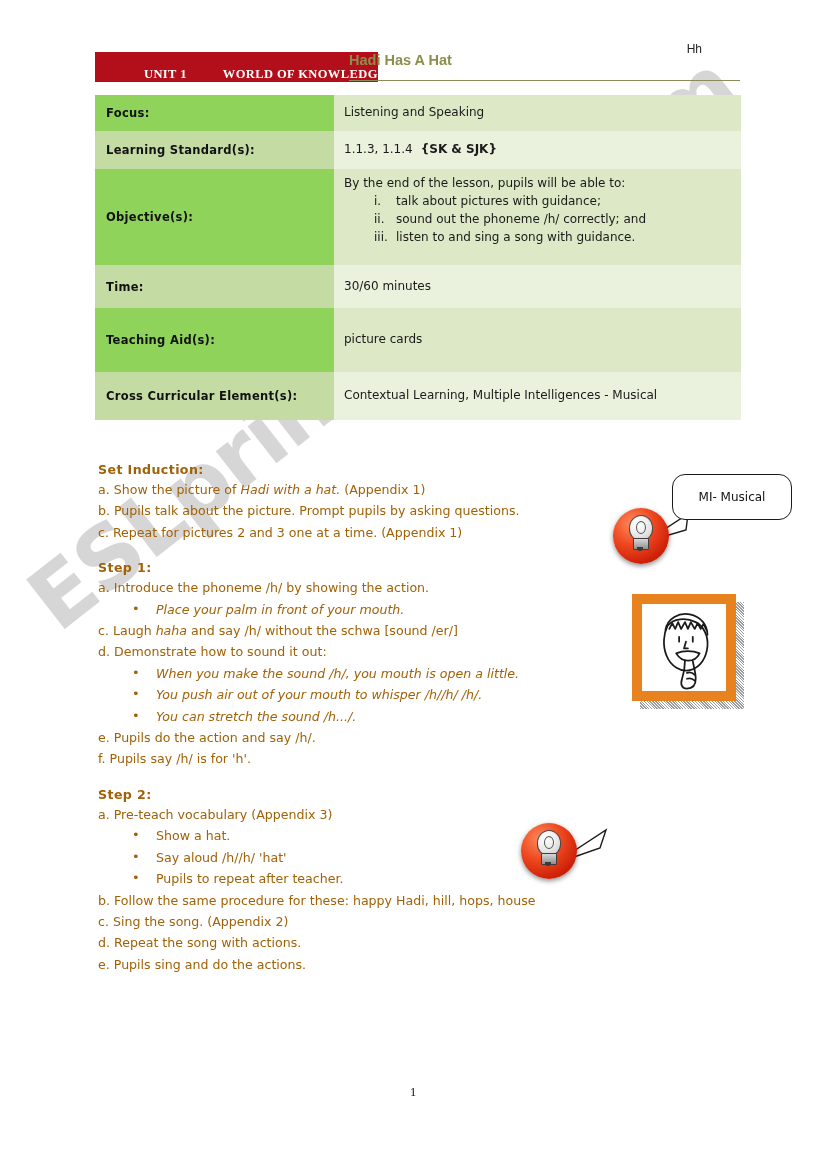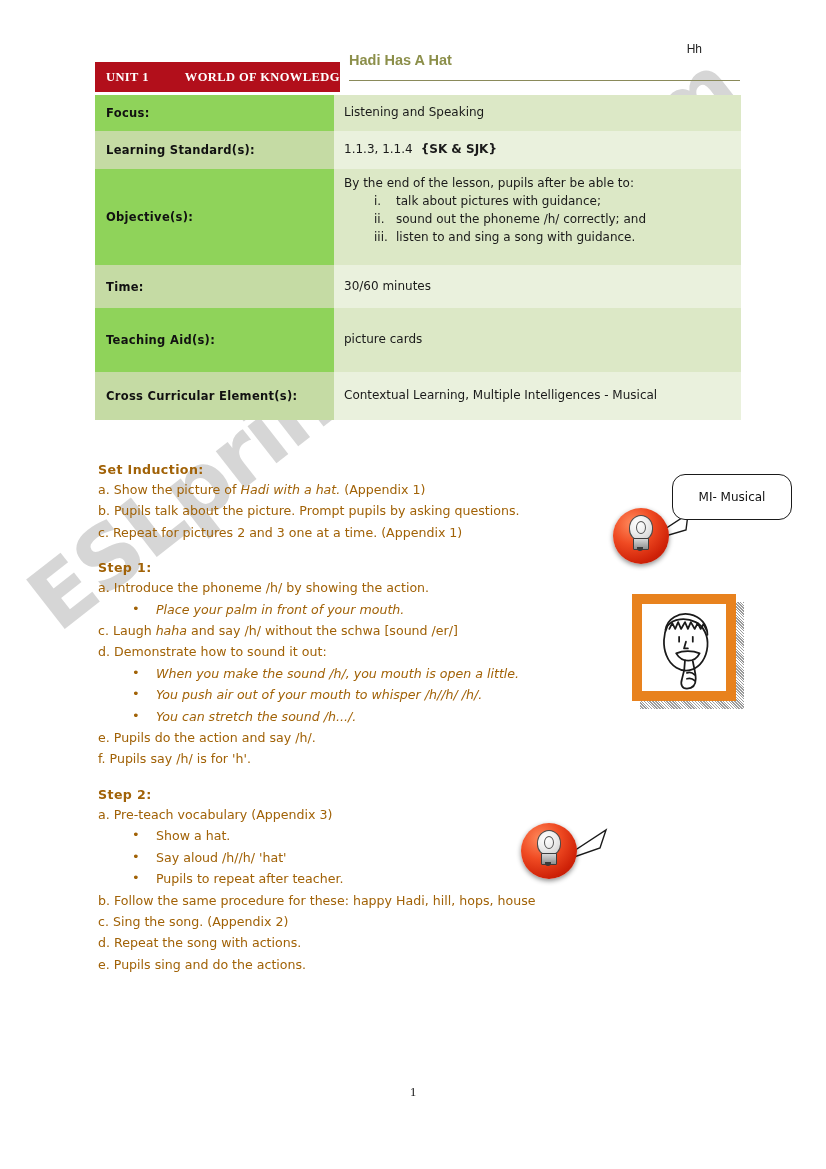--- a/index.html
+++ b/index.html
@@ -45,27 +45,28 @@
   #header {
     position: absolute;
     left: 95px;
     top: 46px;
     width: 645px;
     height: 40px;
     z-index: 10;
   }
   #unit-bar {
     position: absolute;
-    left: 0; top: 16px;
+    left: 0; top: 6px;
     width: 245px;
     height: 30px;
     background: #b20f1b;
     color: #ffffff;
     display: flex;
-    align-items: center;
+    align-items: flex-end;
+    padding-left: 38px;
   }
   #unit-bar .unit-num {
     font-family: "Liberation Serif", serif;
     font-weight: bold;
     font-size: 12.5px;
     letter-spacing: 0.4px;
     margin-left: 11px;
     white-space: nowrap;
   }
   #unit-bar .unit-title {
@@ -352,21 +353,21 @@
       </tr>
       <tr class="band-b" style="height:38px">
         <td class="lbl">Learning Standard(s):</td>
         <td class="val">
           <span>1.1.3, 1.1.4</span><span class="ls-bold">{SK &amp; SJK}</span>
         </td>
       </tr>
       <tr class="band-a" style="height:96px">
         <td class="lbl">Objective(s):</td>
         <td class="val" style="vertical-align:top;padding-top:6px">
-          <span class="obj-intro">By the end of the lesson, pupils after be able to:</span>
+          <span class="obj-intro">By the end of the lesson, pupils will be able to:</span>
           <ul class="obj-list">
             <li>
               <span class="num">i.</span>
               <span>talk about pictures with guidance;</span>
             </li>
             <li>
               <span class="num">ii.</span>
               <span>sound out the phoneme /h/ correctly; and</span>
             </li>
             <li>

